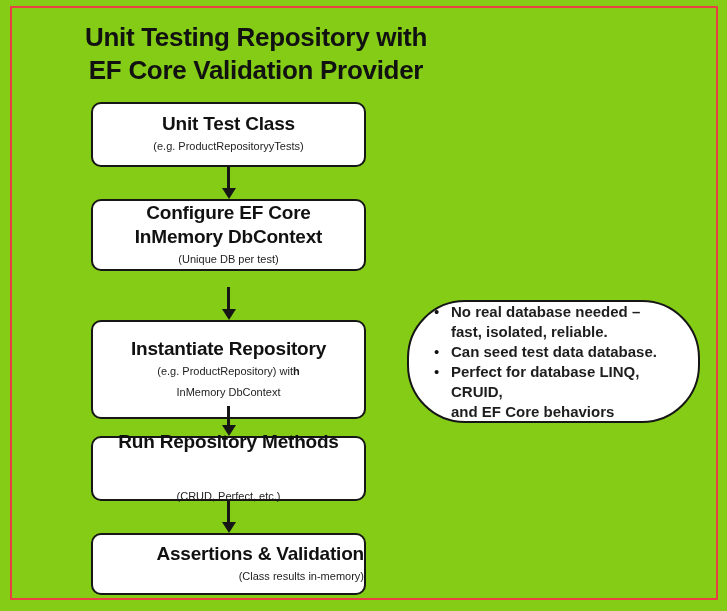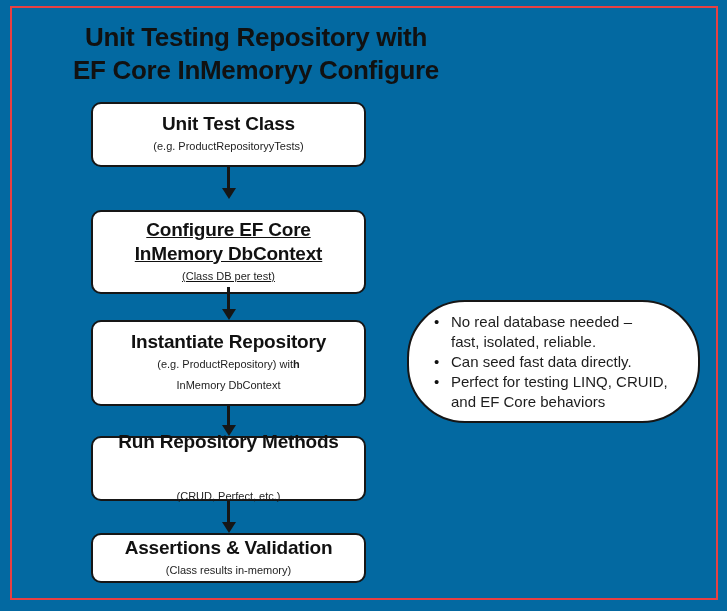--- a/index.html
+++ b/index.html
@@ -1,20 +1,20 @@
 <!DOCTYPE html>
 <html><head>
 <meta charset="utf-8">
 <style>
   html, body { margin: 0; padding: 0; background: #ffffff; }
   #canvas {
     position: relative;
     width: 727px;
     height: 611px;
-    background: #0369a1;
+    background: #84cc16;
     font-family: "Liberation Sans", sans-serif;
     color: #111111;
     overflow: hidden;
   }
   .frame {
     position: absolute;
     left: 10px; top: 6px;
     width: 708px; height: 594px;
     border: 2px solid #e84043;
     box-sizing: border-box;
@@ -50,24 +50,24 @@
     line-height: 24px;
     white-space: pre-line;
     letter-spacing: -0.2px;
   }
   .box-sub {
     font-size: 11px;
     line-height: 21px;
     color: #1d1d1d;
   }
   .box1 { top: 102px; height: 65px; }
-  .box2 { top: 210px; height: 84px; text-decoration: underline; }
-  .box3 { top: 320px; height: 86px; }
+  .box2 { top: 199px; height: 72px; }
+  .box3 { top: 320px; height: 99px; }
   .box4 { top: 436px; height: 65px; gap: 32px; }
-  .box5 { top: 533px; height: 50px; }
+  .box5 { top: 533px; height: 62px; align-items: flex-end; }
   .arrow-line {
     position: absolute;
     left: 227px;
     width: 3px;
     background: #161616;
   }
   .arrow-head {
     position: absolute;
     left: 222px;
     width: 0; height: 0;
@@ -101,47 +101,48 @@
     flex: 0 0 17px;
     font-size: 15px;
     line-height: 20px;
     text-align: left;
   }
   .callout-text {
     font-size: 15px;
     line-height: 20px;
     white-space: pre-line;
     color: #1d1d1d;
+    font-weight: bold;
   }
   .bold-h { font-weight: bold; }
 </style>
 </head>
 <body>
 
 <div id="canvas">
 
   <div class="frame"></div>
 
   <div class="title">
     <div>Unit Testing Repository with</div>
-    <div>EF Core InMemoryy Configure</div>
+    <div>EF Core Validation Provider</div>
   </div>
 
   <div class="flow-box box1">
     <div class="box-heading">Unit Test Class</div>
     <div class="box-sub">(e.g. ProductRepositoryyTests)</div>
   </div>
 
   <div class="arrow-line a1-line"></div>
   <div class="arrow-head a1-head"></div>
 
   <div class="flow-box box2">
     <div class="box-heading">Configure EF Core
 InMemory DbContext</div>
-    <div class="box-sub">(Class DB per test)</div>
+    <div class="box-sub">(Unique DB per test)</div>
   </div>
 
   <div class="arrow-line a2-line"></div>
   <div class="arrow-head a2-head"></div>
 
   <div class="flow-box box3">
     <div class="box-heading">Instantiate Repository</div>
     <div class="box-sub"><span>(e.g. ProductRepository) wit</span><span class="bold-h">h</span></div>
     <div class="box-sub">InMemory DbContext</div>
   </div>
@@ -163,22 +164,22 @@
   </div>
 
   <div class="callout">
     <div class="callout-item">
       <span class="bullet">•</span>
       <span class="callout-text">No real database needed –
 fast, isolated, reliable.</span>
     </div>
     <div class="callout-item">
       <span class="bullet">•</span>
-      <span class="callout-text">Can seed fast data directly.</span>
+      <span class="callout-text">Can seed test data database.</span>
     </div>
     <div class="callout-item">
       <span class="bullet">•</span>
-      <span class="callout-text">Perfect for testing LINQ, CRUID,
+      <span class="callout-text">Perfect for database LINQ, CRUID,
 and EF Core behaviors</span>
     </div>
   </div>
 
 </div>
 
 </body></html>

